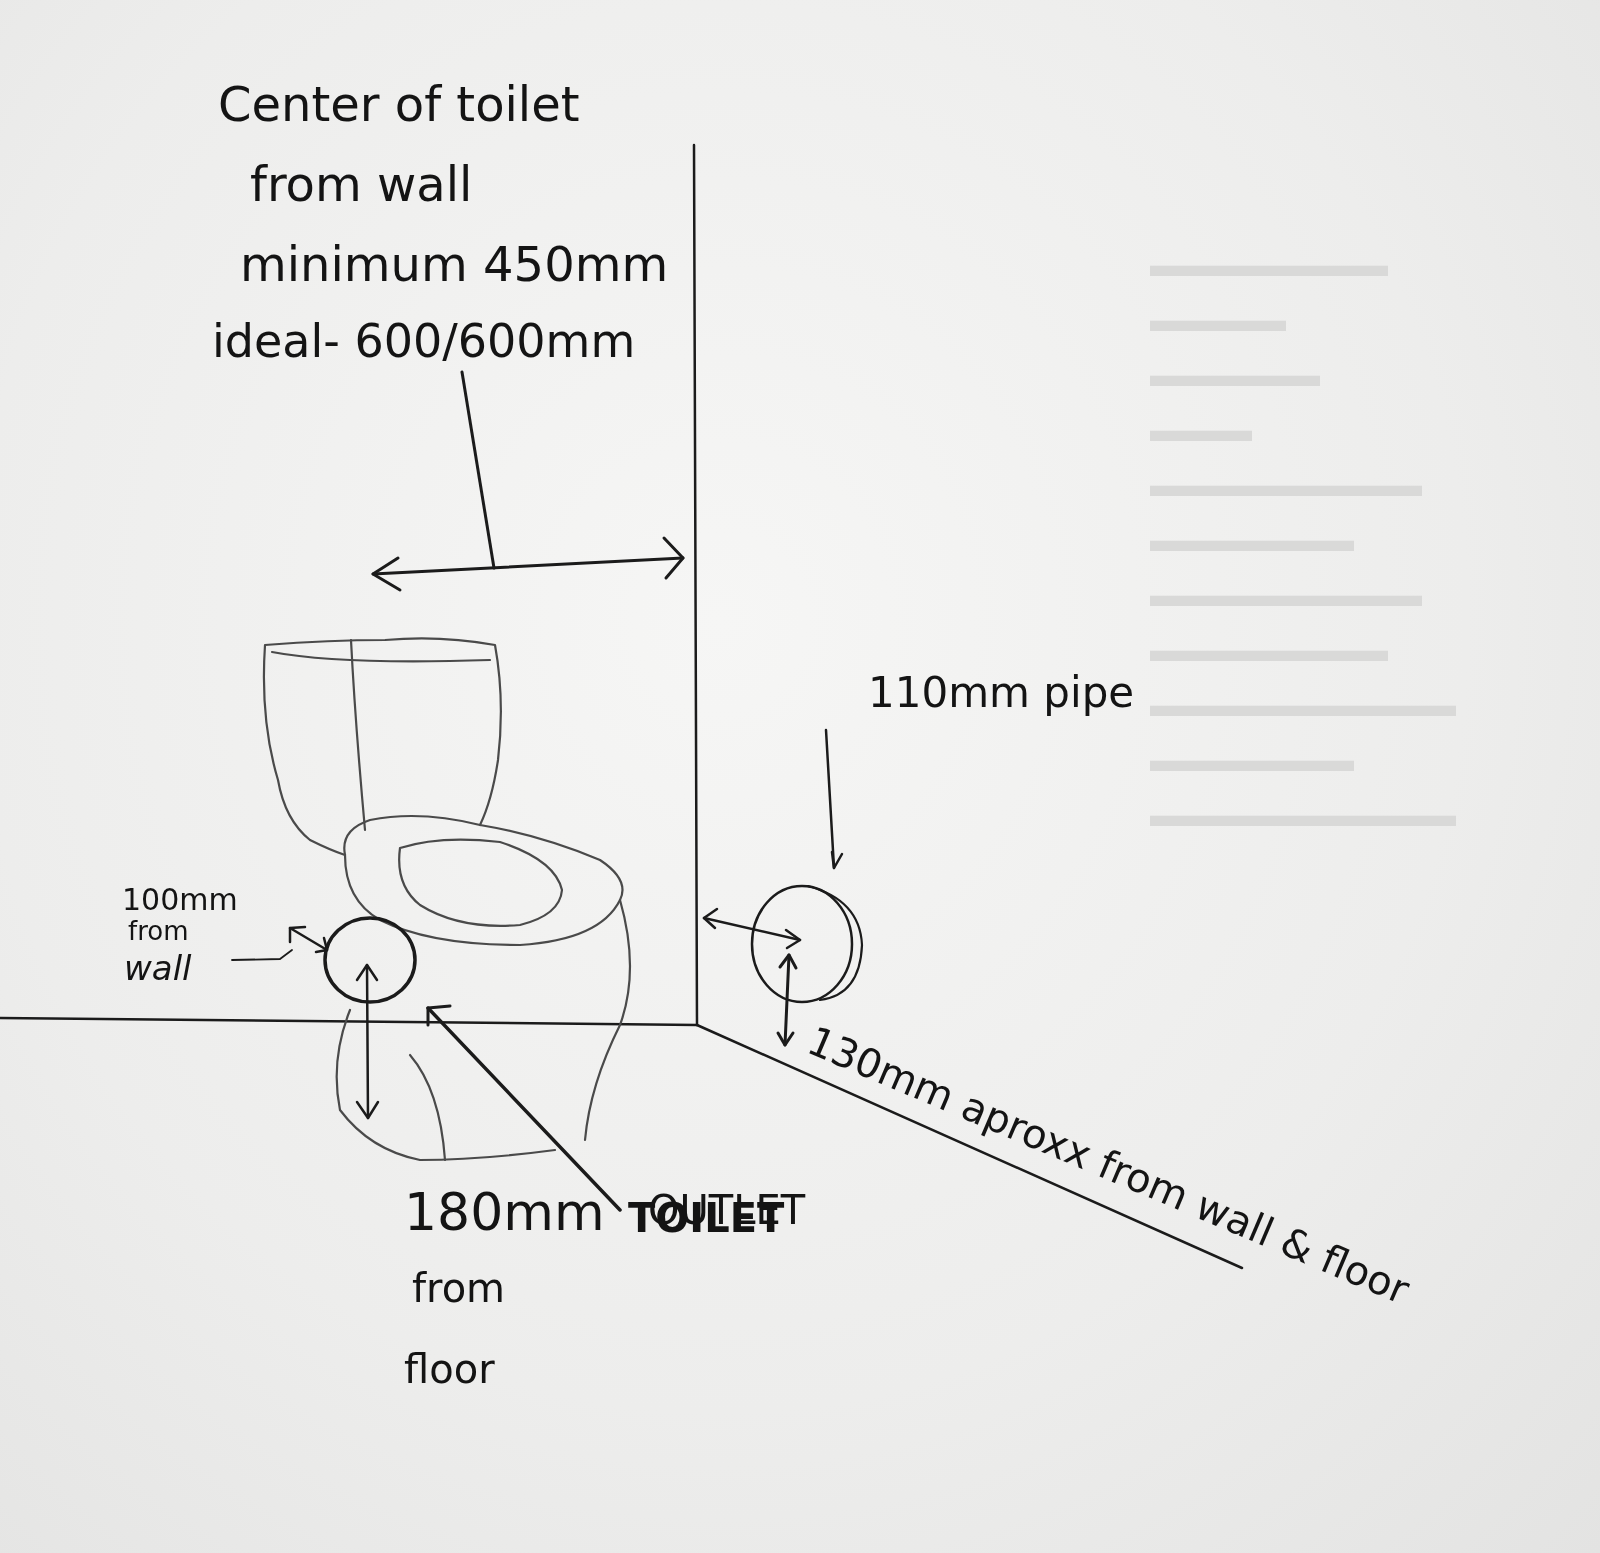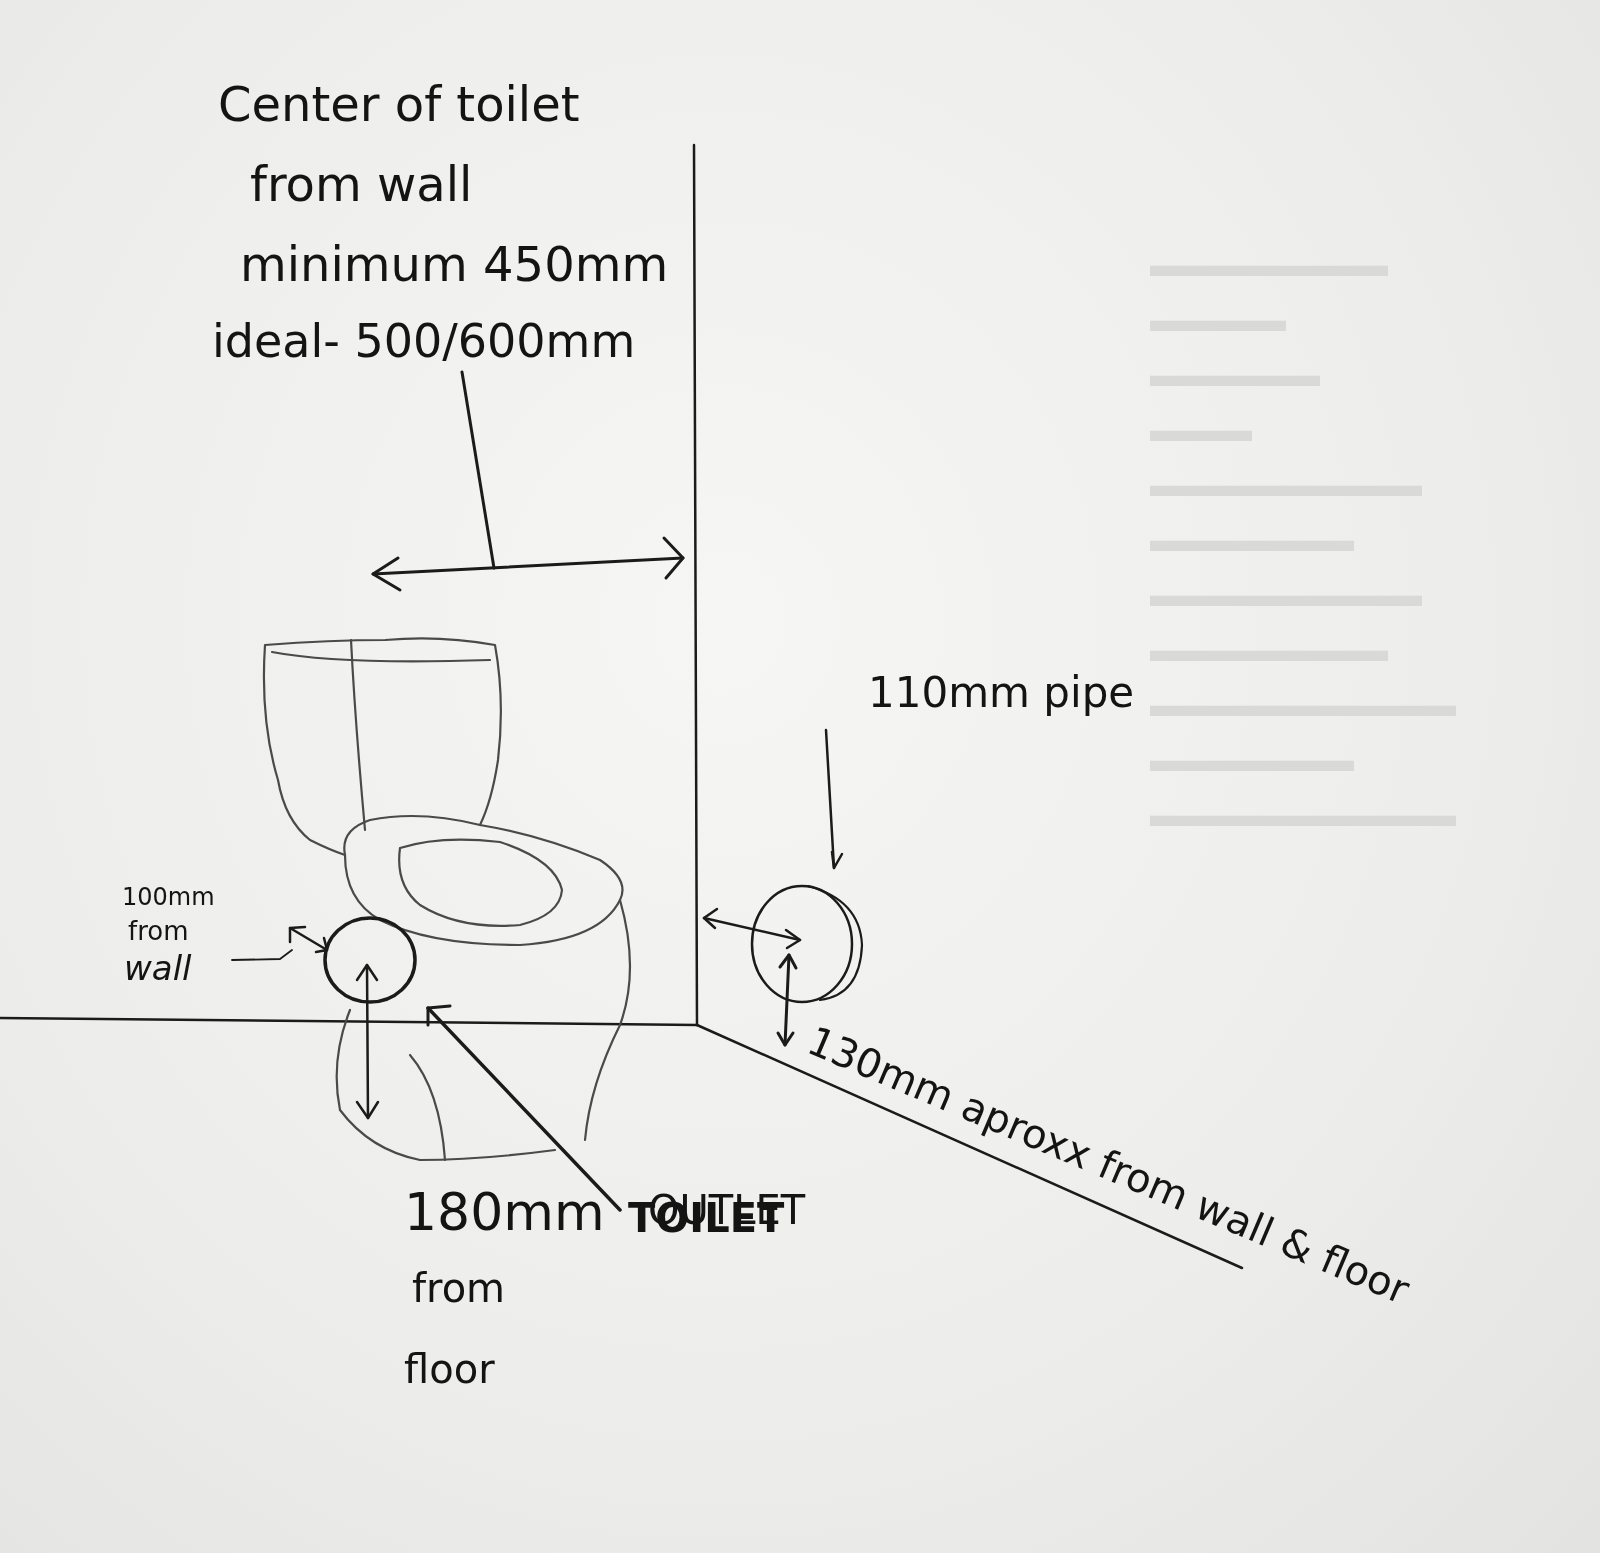--- a/index.html
+++ b/index.html
@@ -87,23 +87,23 @@
     <polyline class="ink" stroke-width="2.5" points="717,909 704,918 715,928"></polyline>
     <polyline class="ink" stroke-width="2.5" points="786,930 800,940 787,948"></polyline>
     <line class="ink" stroke-width="3" x1="789" y1="955" x2="785" y2="1045"></line>
     <polyline class="ink" stroke-width="3" points="780,967 789,955 796,968"></polyline>
     <polyline class="ink" stroke-width="3" points="778,1033 785,1045 793,1033"></polyline>
   </svg>
 
   <div class="hand" style="left:250px;top:160px;font-size:48px;">from wall</div>
   <div class="hand" style="left:218px;top:80px;font-size:48px;">Center of toilet</div>
   <div class="hand" style="left:240px;top:240px;font-size:48px;text-align:center;">minimum 450mm</div>
-  <div class="hand" style="left:212px;top:318px;font-size:46px;">ideal- 500/600mm</div>
+  <div class="hand" style="left:212px;top:318px;font-size:46px;">ideal- 600/600mm</div>
 
-  <div class="hand" style="left:122px;top:885px;font-size:24px;">100mm</div>
+  <div class="hand" style="left:122px;top:885px;font-size:30px;">100mm</div>
   <div class="hand" style="left:128px;top:918px;font-size:26px;">from</div>
   <div class="hand" style="left:124px;top:951px;font-size:34px;font-style:italic;">wall</div>
 
   <div class="hand" style="left:404px;top:1170px;font-size:52px;margin-top:16px;">180mm</div>
   <div class="hand" style="left:412px;top:1268px;font-size:40px;">from</div>
   <div class="hand" style="left:404px;top:1325px;font-size:40px;margin-top:24px;">floor</div>
 
   <div class="hand" style="left:628px;top:1198px;font-size:40px;font-weight:bold;">TOILET</div>
   <div class="hand" style="left:648px;top:1190px;font-size:40px;">OUTLET</div>
 

